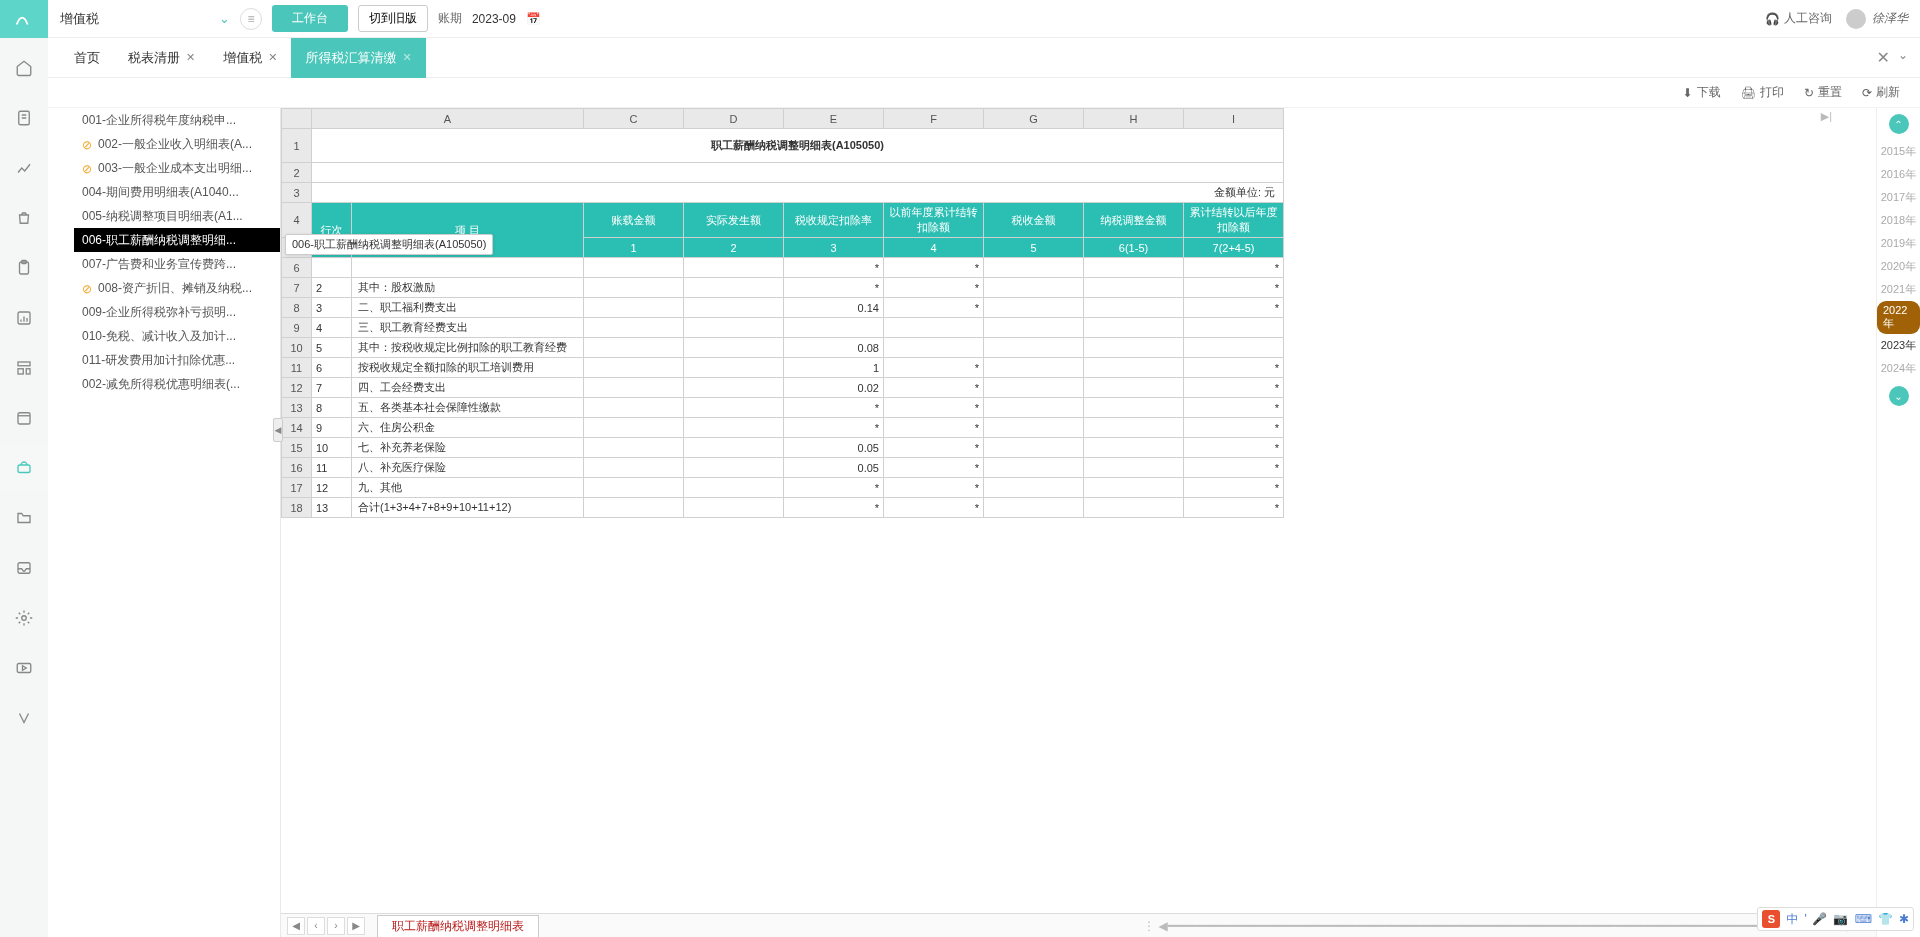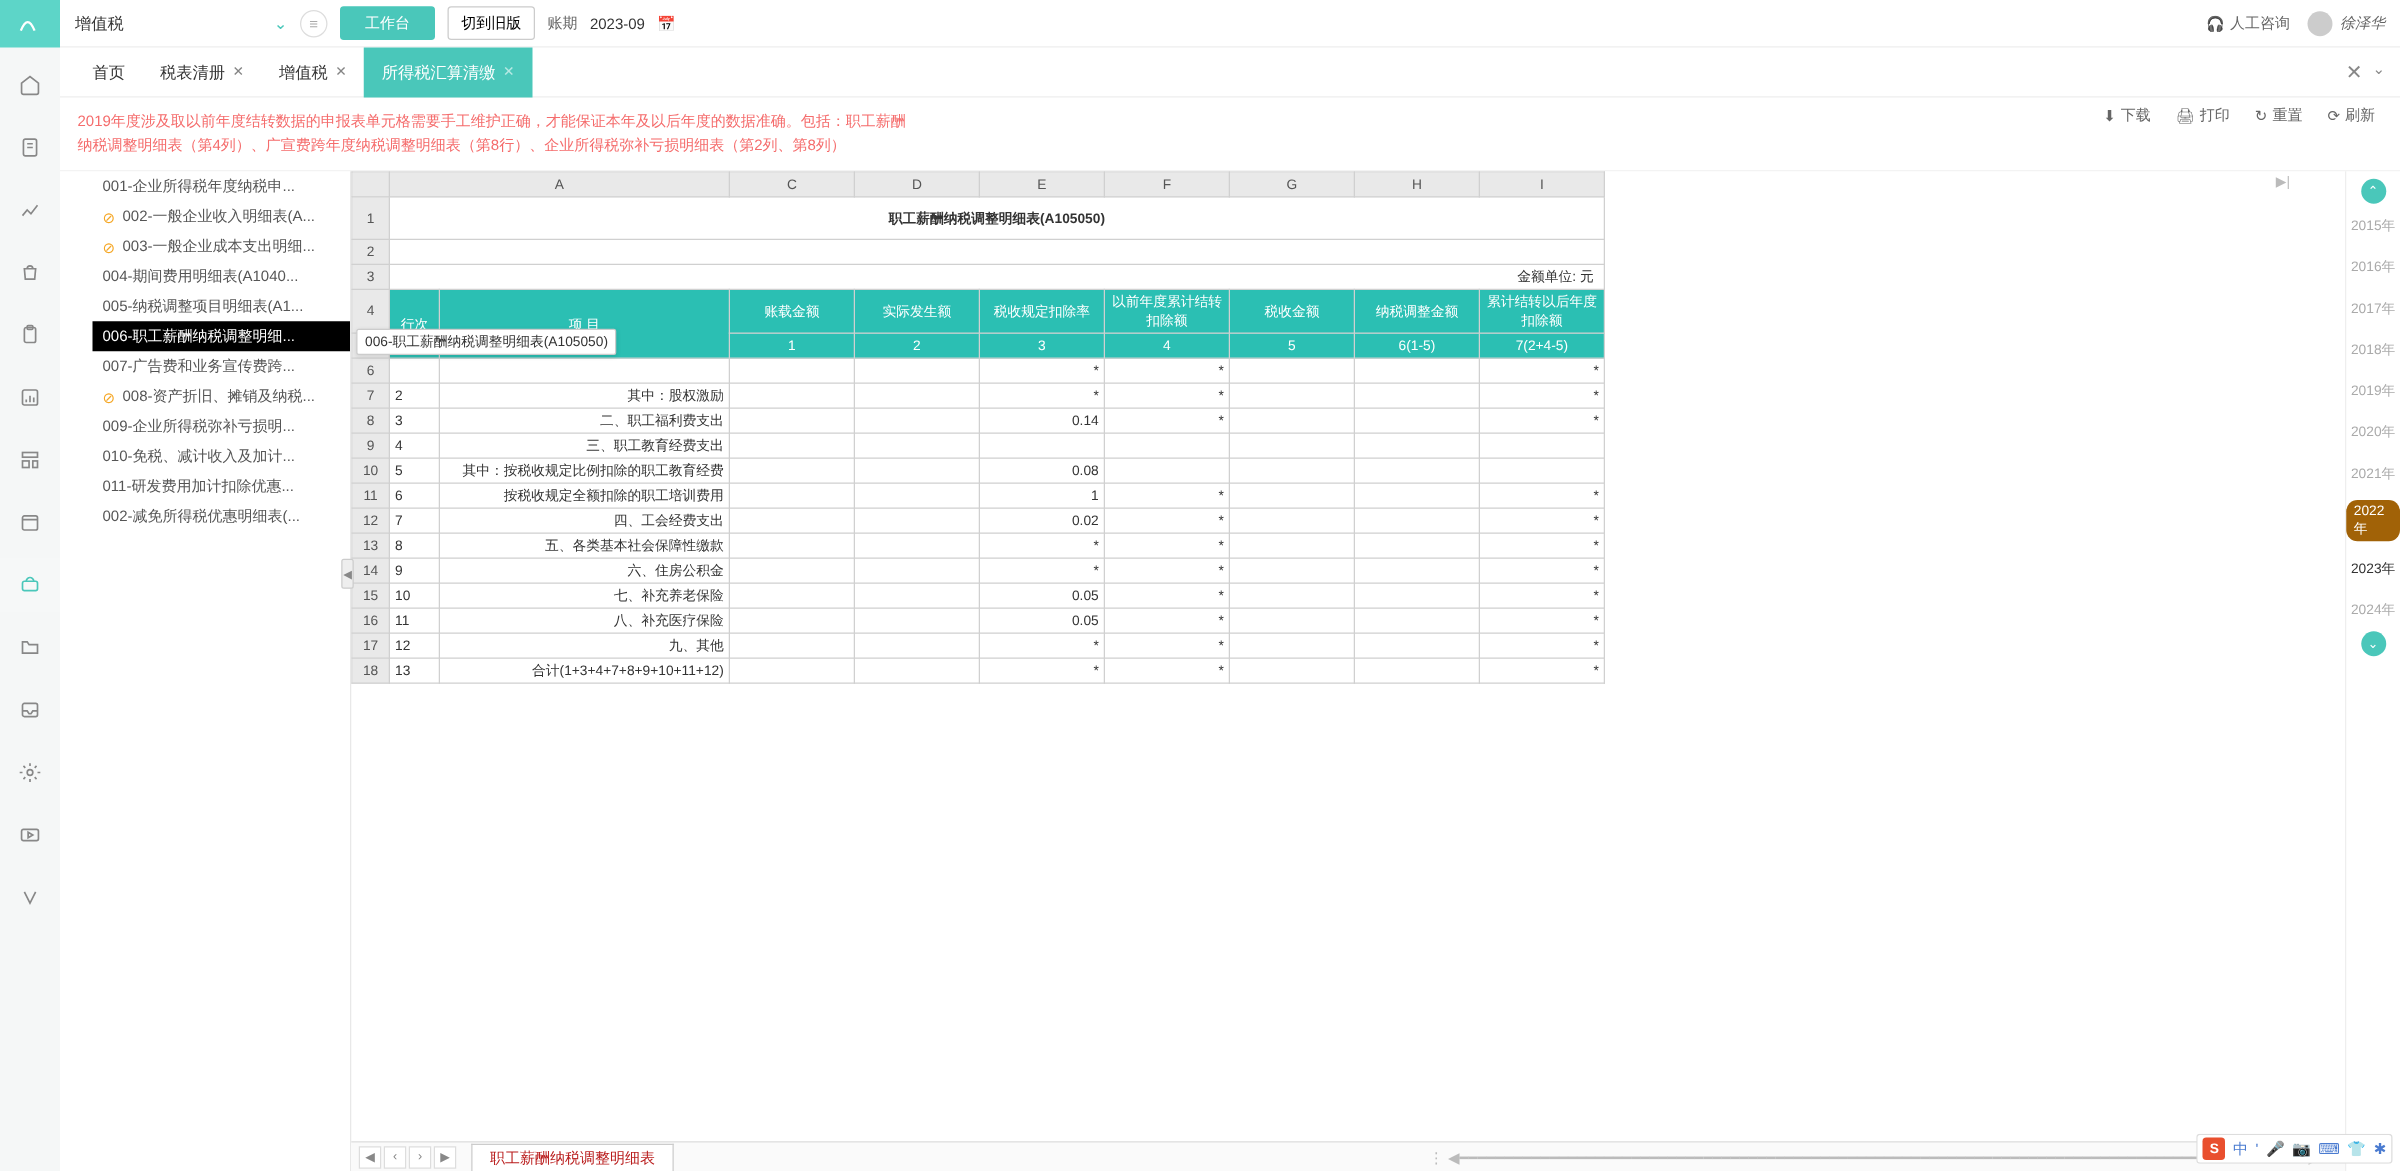--- a/index.html
+++ b/index.html
@@ -57,21 +57,21 @@
 
 .sheet-scroll { flex: 1; overflow: auto; }
 table.sheet { border-collapse: collapse; table-layout: fixed; }
 table.sheet th, table.sheet td { border: 1px solid #d0d0d0; font-size: 11px; padding: 2px 4px; height: 20px; background: #fff; }
 table.sheet th { background: #e9e9e9; font-weight: normal; color: #555; text-align: center; }
 .col-rownum { width: 30px; background: #e9e9e9 !important; text-align: center; color: #555; }
 .hdr-teal { background: #2bbfb3 !important; color: #fff; text-align: center; font-size: 11px; }
 .title-cell { text-align: center; font-size: 14px; font-weight: 600; height: 34px !important; }
 .unit-cell { text-align: right; padding-right: 8px !important; }
 .num-cell { text-align: right; }
-.txt-cell { text-align: right; padding-left: 6px !important; }
+.txt-cell { text-align: left; padding-left: 6px !important; }
 .asterisk { text-align: right; color: #333; }
 
 
 .sheet-footer { height: 24px; border-top: 1px solid #ddd; display: flex; align-items: center; background: #fafafa; }
 .sheet-footer-nav { display: flex; gap: 2px; padding: 0 6px; }
 .sheet-footer-nav span { width: 18px; height: 18px; display: flex; align-items: center; justify-content: center; border: 1px solid #ddd; background: #fff; cursor: pointer; color: #888; font-size: 10px; }
 .sheet-tab { padding: 2px 14px; border: 1px solid #ccc; border-bottom: none; background: #fff; color: #b91c1c; font-size: 12px; margin-left: 6px; }
 .sheet-footer-spacer { flex: 1; }
 
 
@@ -231,21 +231,20 @@
           </div>
         </div>
       <div class="tabs-spacer"></div>
       <div class="tabs-right">
         <span style="font-size:16px;">✕</span>
         <span>⌄</span>
       </div>
     </div>
 
     <div style="display:flex; align-items:flex-start; border-bottom:1px solid #f3f3f3;">
-      <div class="warning-banner" style="flex:1; max-width:700px;">2019年度涉及取以前年度结转数据的申报表单元格需要手工维护正确，才能保证本年及以后年度的数据准确。包括：职工薪酬纳税调整明细表（第4列）、广宣费跨年度纳税调整明细表（第8行）、企业所得税弥补亏损明细表（第2列、第8列）</div>
       <div style="flex:1;"></div>
       <div class="action-row">
         <span class="action-link">
             <span>⬇</span>
             <span>下载</span>
           </span>
         <span class="action-link">
             <span>🖨</span>
             <span>打印</span>
           </span>
@@ -537,21 +536,21 @@
             <span>▶</span>
           </div>
           <div class="sheet-tab">职工薪酬纳税调整明细表</div>
           <div class="sheet-footer-spacer"></div>
           <div style="padding-right:20px; color:#bbb;">⋮ ◀━━━━━━━━━━━━━━━━━━━━━━━━━━━━━━━━━━━━━━━━━━━━━━━━━━━━━━━━━━━━━━━━━━━━━━━━━━━━━━━━━━━━━━━━━━━━━━▶</div>
         </div>
       </div>
 
       <div class="year-rail">
         <div class="rail-btn">⌃</div>
-        <div id="years-container" style="display:flex;flex-direction:column;align-items:center;gap:10px;margin-top:4px;">
+        <div id="years-container" style="display:flex;flex-direction:column;align-items:center;gap:0;margin-top:4px;">
             <div class="year-item">2015年</div>
             <div class="year-item">2016年</div>
             <div class="year-item">2017年</div>
             <div class="year-item">2018年</div>
             <div class="year-item">2019年</div>
             <div class="year-item">2020年</div>
             <div class="year-item">2021年</div>
             <div class="year-item active">2022年</div>
             <div class="year-item avail">2023年</div>
             <div class="year-item">2024年</div>

